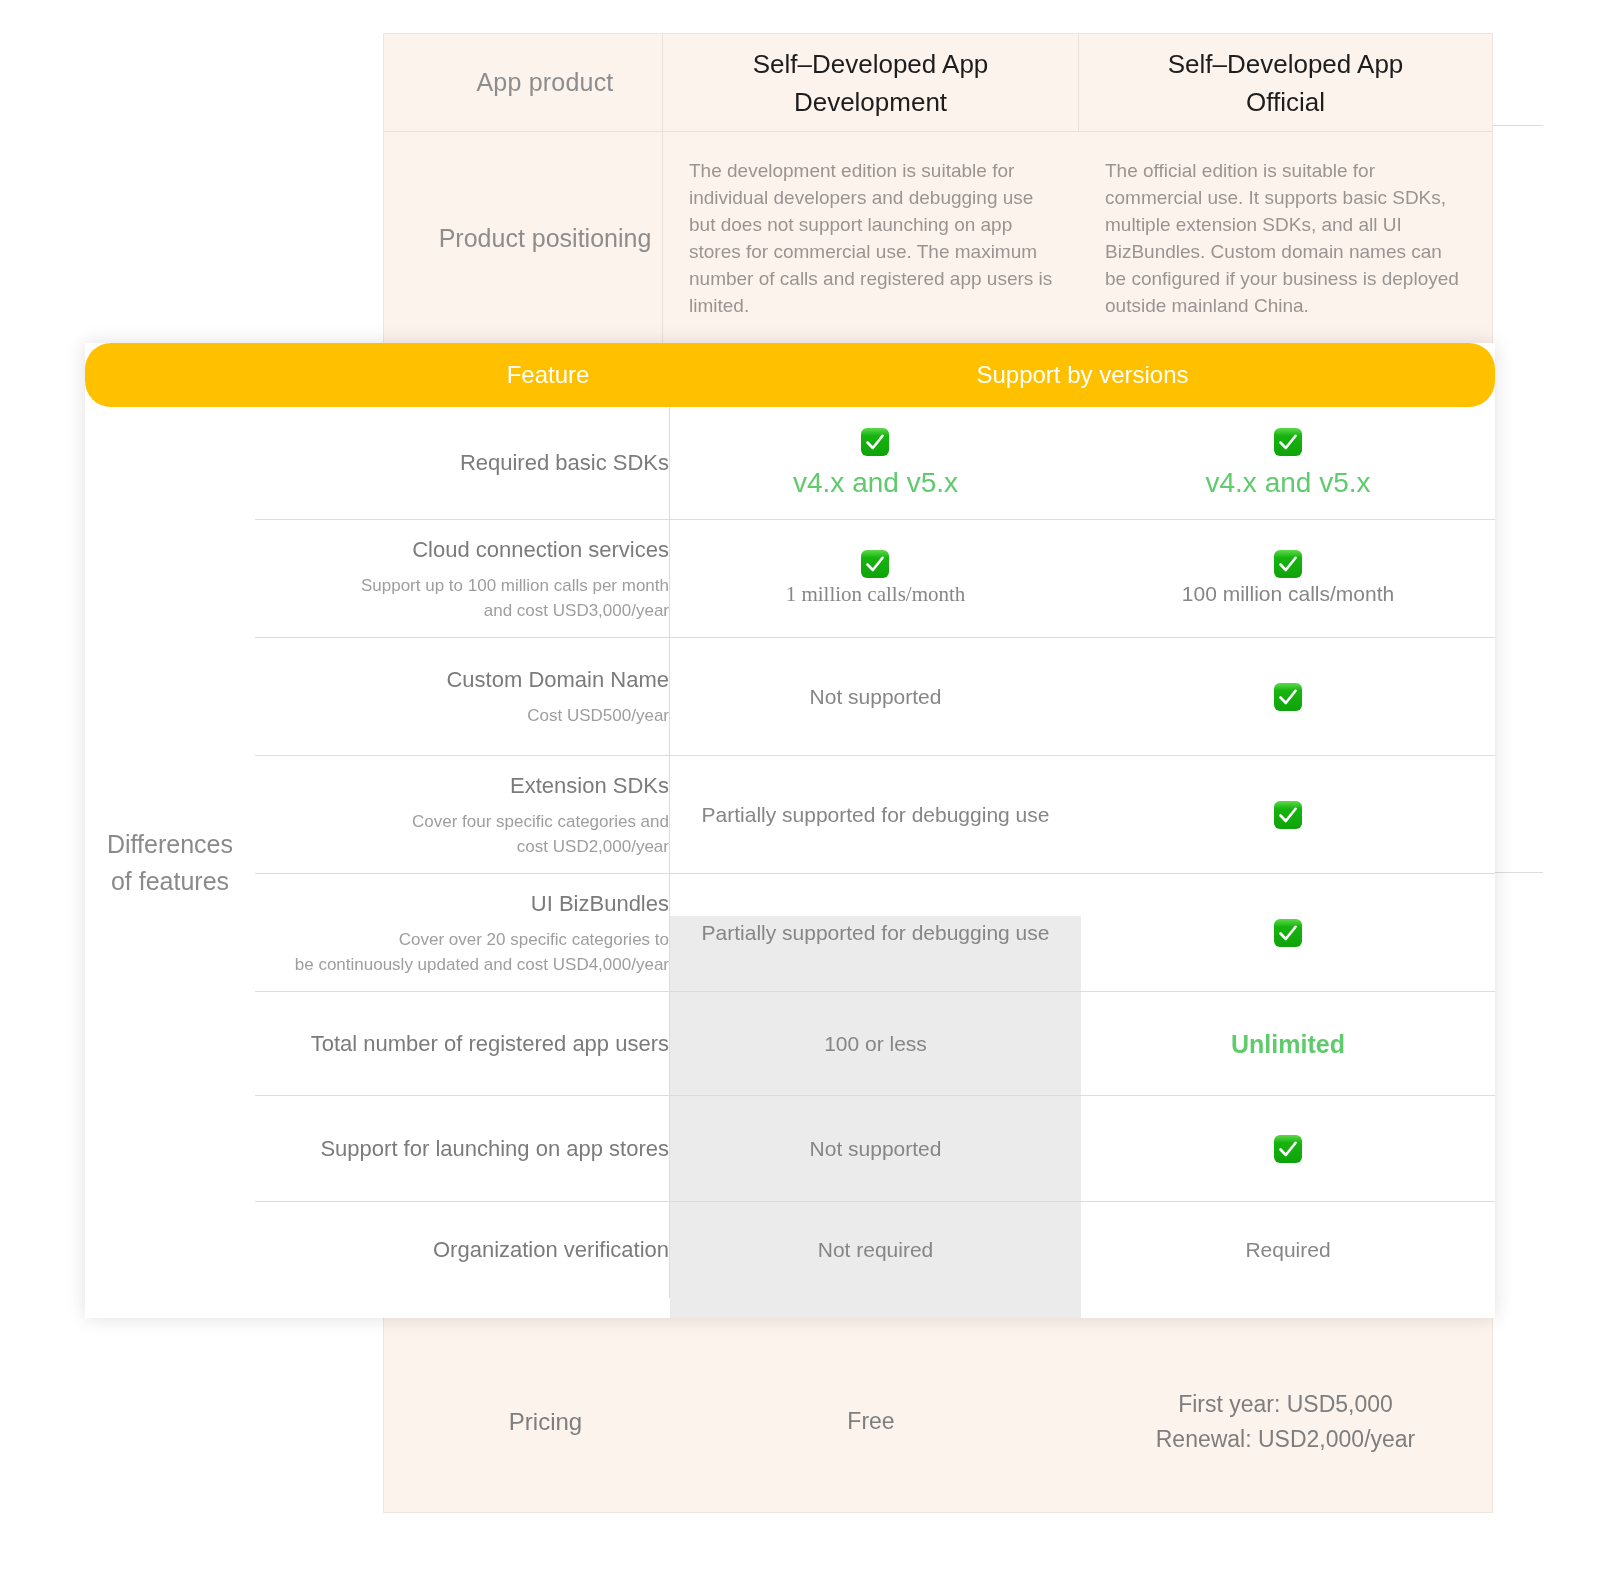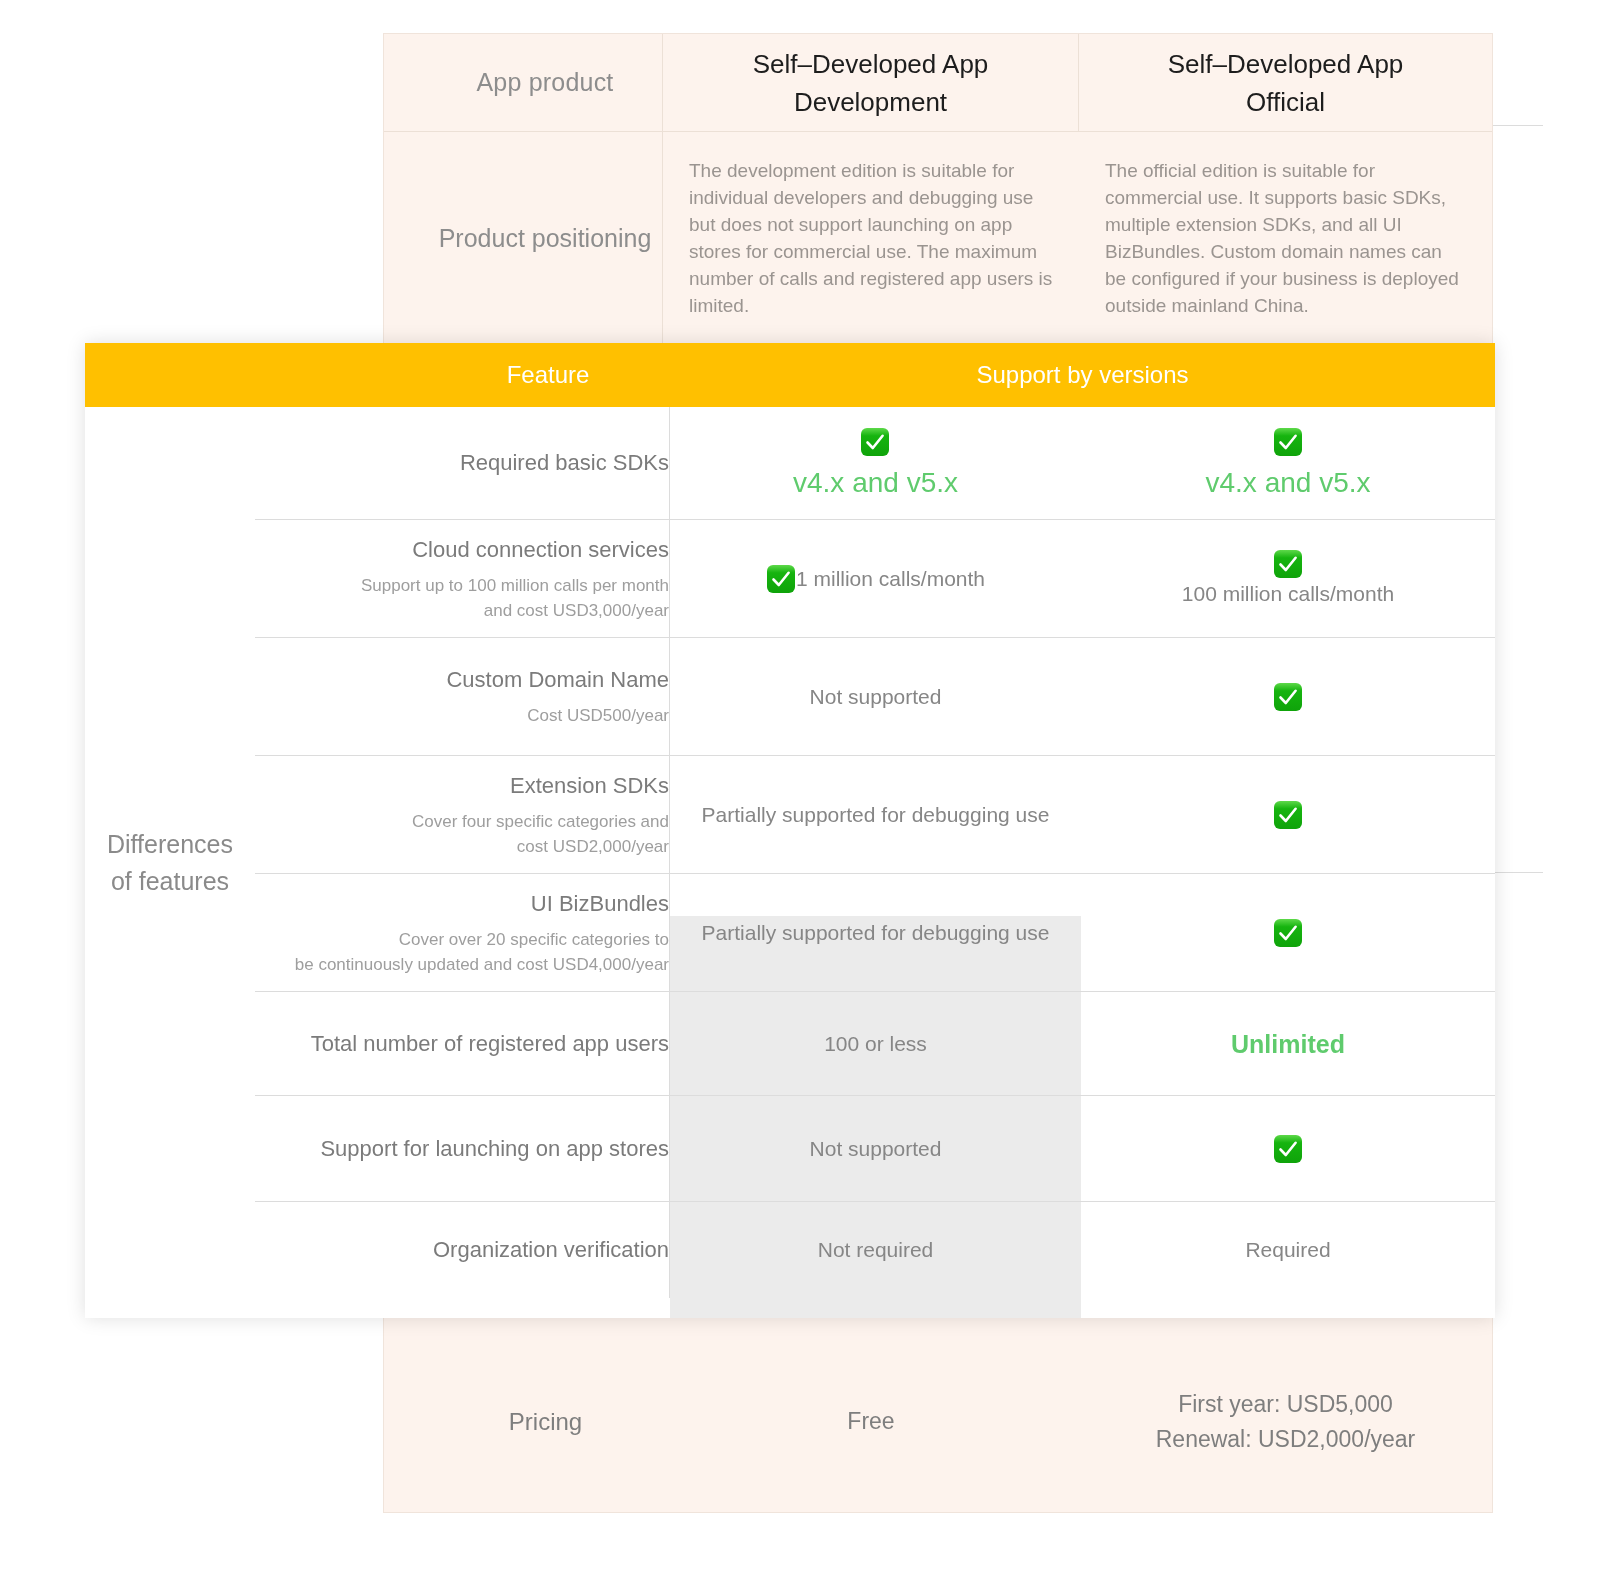--- a/index.html
+++ b/index.html
@@ -48,21 +48,21 @@
   
   #white-card{
     position:absolute;
     left:85px; top:343px;
     width:1410px; height:975px;
     background:#ffffff;
     box-shadow:0 0 18px rgba(0,0,0,.13);
   }
   #orange-bar{
     position:absolute;left:0;top:0;width:1410px;height:64px;
-    background:#ffc000;color:#ffffff;
+    background:#ffc000;color:#ffffff;border-radius:26px;
   }
   .ob-feature{position:absolute;left:340px;top:0;width:246px;height:64px;
     display:flex;align-items:center;justify-content:center;font-size:24px;}
   .ob-support{position:absolute;left:585px;top:0;width:825px;height:64px;
     display:flex;align-items:center;justify-content:center;font-size:24px;}
 
   
   #grey-band{
     position:absolute;left:585px;top:573px;width:411px;height:402px;
     background:#ebebeb;
@@ -225,21 +225,21 @@
       </div>
       <div class="frow" style="height: 118px;">
         <div class="fcell-label">
           <div class="f-title">Cloud connection services</div>
           <div class="f-sub">
             <div>Support up to 100 million calls per month</div>
             <div>and cost USD3,000/year</div>
           </div>
         </div>
         <div class="fcell-v">
-          <div style="display: flex; flex-direction: row; align-items: center; justify-content: center;">
+          <div style="display: flex; flex-direction: column; align-items: center; justify-content: center; font-family: Liberation Serif, serif;">
             <span class="check">
 <svg width="30" height="30" viewBox="0 0 30 30" xmlns="http://www.w3.org/2000/svg">
   <defs>
     <linearGradient id="cg" x1="0" y1="0" x2="0" y2="1">
       <stop offset="0" stop-color="#5ed94a"></stop>
       <stop offset="0.28" stop-color="#16b40f"></stop>
       <stop offset="1" stop-color="#0fa30a"></stop>
     </linearGradient>
   </defs>
   <rect x="1" y="1" width="28" height="28" rx="6" ry="6" fill="url(#cg)"></rect>

